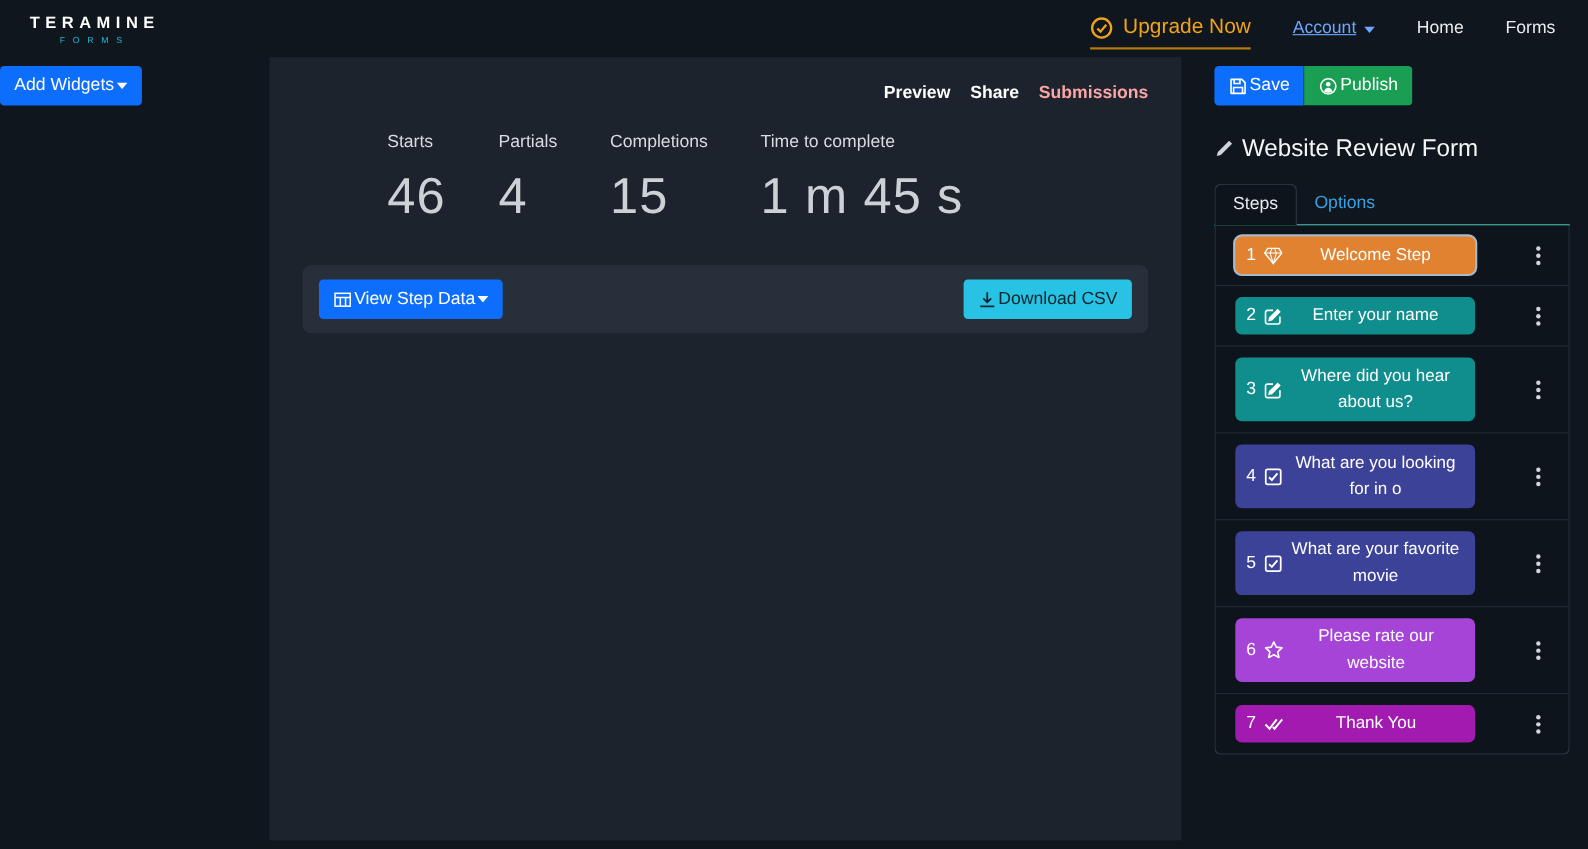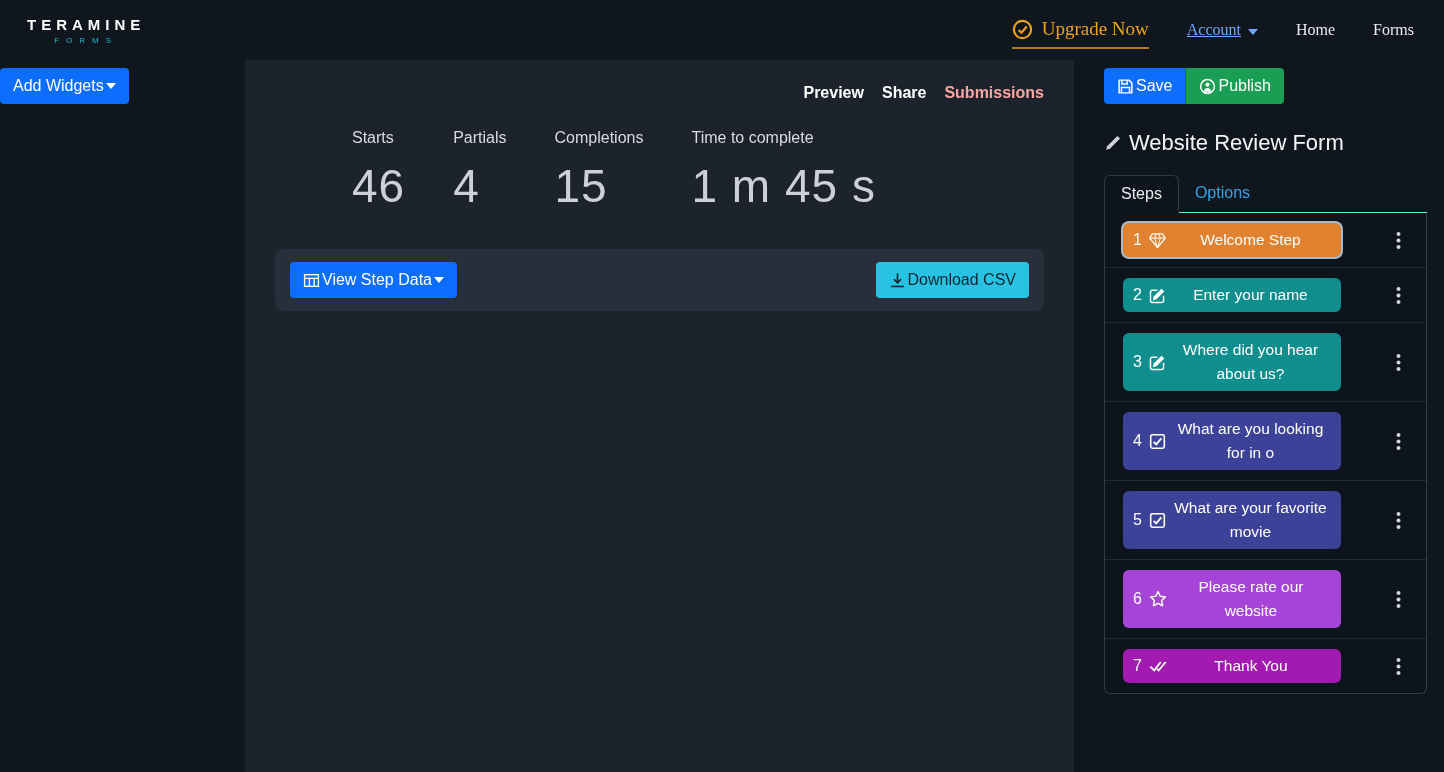--- a/index.html
+++ b/index.html
@@ -3,25 +3,25 @@
 <meta charset="utf-8">
 <style>
   * { margin:0; padding:0; box-sizing:border-box; }
   html,body { width:1444px; height:772px; overflow:hidden; }
   body {
     background:#10161d;
     font-family:"Liberation Sans", sans-serif;
     color:#e9ecef;
   }
   
-  .header { height:60px; display:flex; align-items:center; justify-content:space-between; padding:0 30px 0 27px; }
+  .header { height:52px; display:flex; align-items:center; justify-content:space-between; padding:0 30px 0 27px; }
   .logo { text-align:center; cursor:pointer; }
   .logo-title { font-size:15px; font-weight:700; letter-spacing:5px; color:#ffffff; }
   .logo-sub { font-size:8px; letter-spacing:7px; color:#29b6cf; margin-top:3px; }
-  .header-nav { display:flex; align-items:center; gap:38px;font-family:Liberation Serif, serif; }
+  .header-nav { display:flex; align-items:center; gap:38px; }
   .upgrade { color:#efa31a; font-size:19px; display:flex; align-items:center; gap:9px; padding-bottom:7px; border-bottom:2px solid #b37c0f; cursor:pointer; margin-top:7px; }
   .upgrade .ic { display:flex; }
   .account { color:#6ea8fe; font-size:16px; display:flex; align-items:center; gap:7px; cursor:pointer; }
   .account .lbl { text-decoration:underline; }
   .nav-link { color:#e9ecef; font-size:16px; cursor:pointer; }
   
   .layout { display:grid; grid-template-columns:245px 829px 370px; height:712px; }
   
   .left { padding-top:8px; }
   

